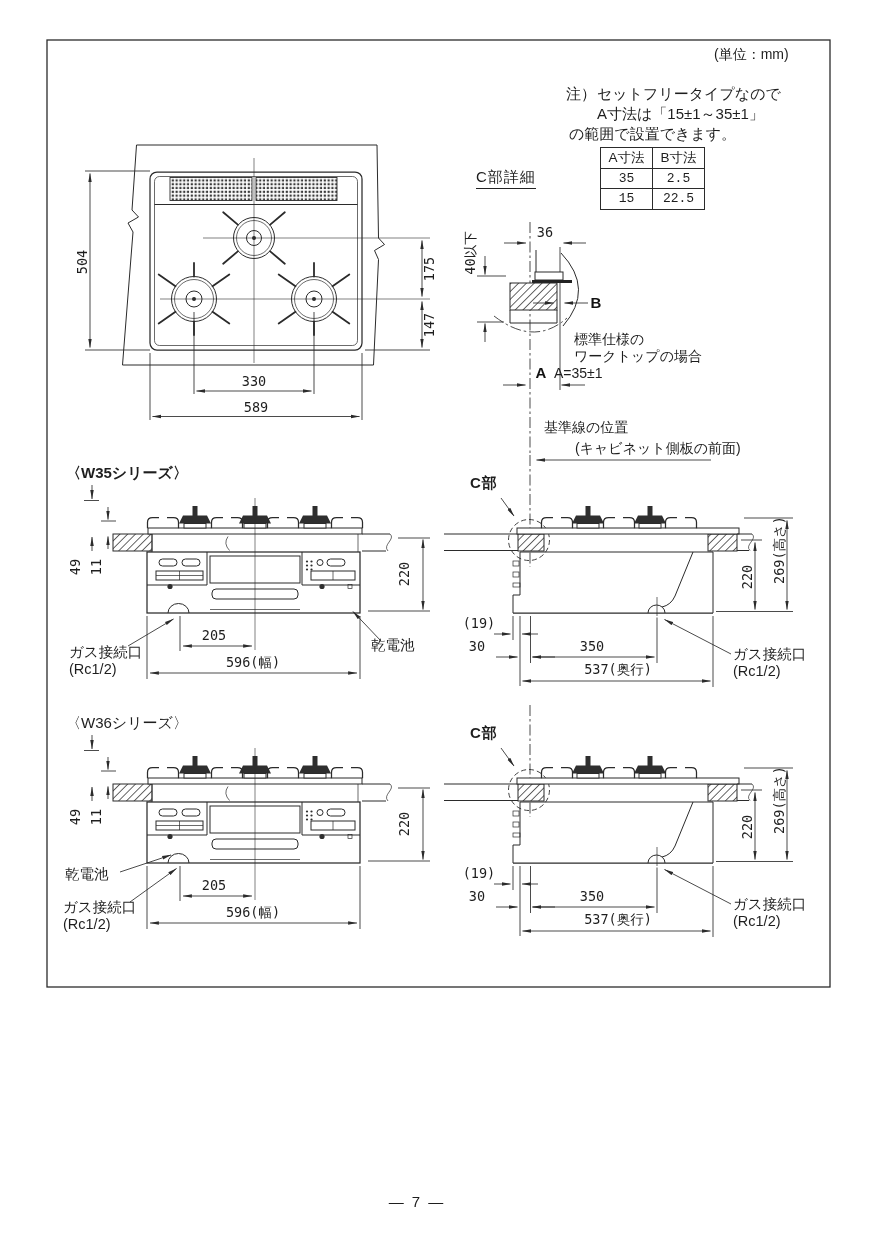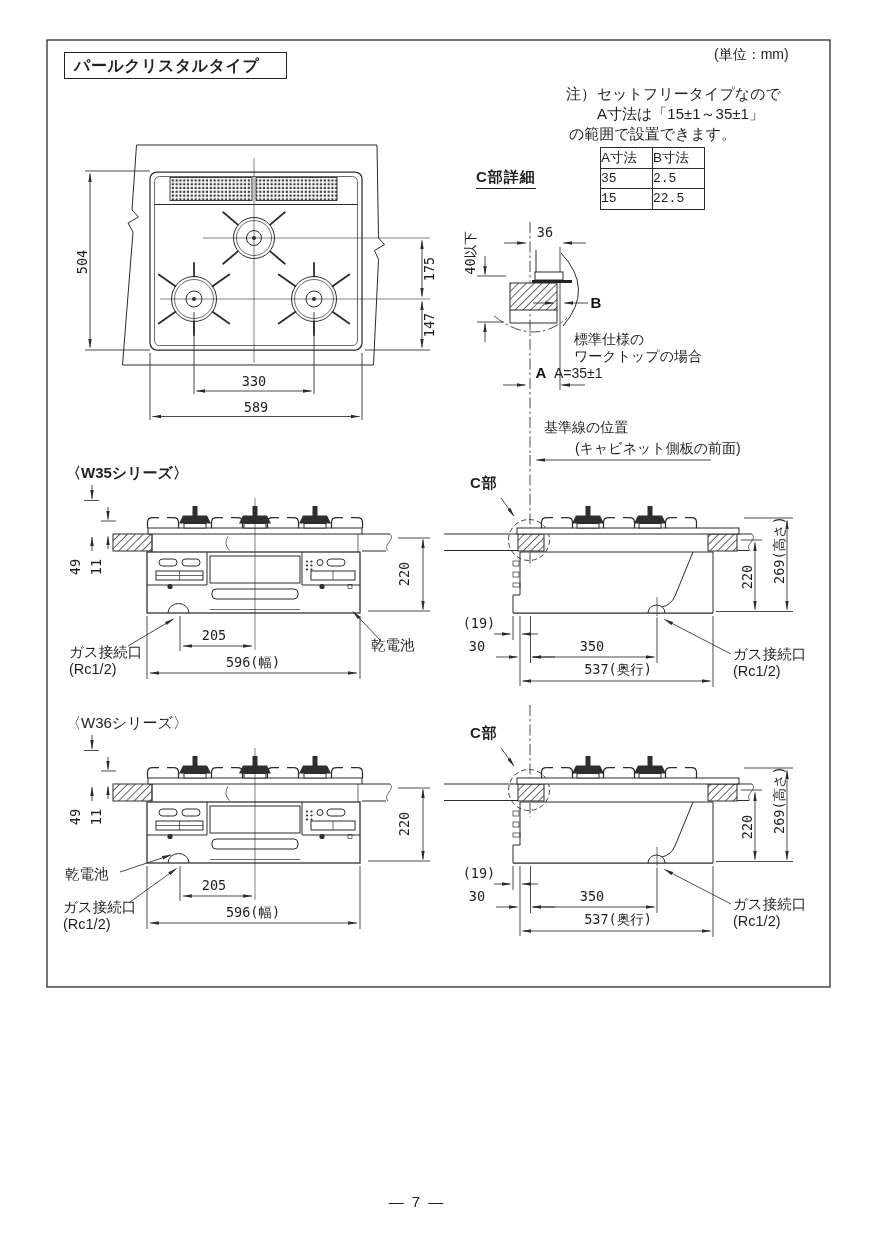--- a/index.html
+++ b/index.html
@@ -27,24 +27,24 @@
   .jp{font-size:14px;line-height:17px}
   .jp15{font-size:15px;line-height:20px}
   #title-box{left:64px;top:52px;width:212px;height:25px;border:1.6px solid #222;
              font-size:16px;font-weight:700;line-height:25px;padding-left:9px;letter-spacing:.5px}
   #unit{left:714px;top:46px;font-size:14px}
   #note-prefix{left:566px;top:84px}
   #note-l1{left:597px;top:84px}
   #note-l2{left:597px;top:104px}
   #note-l3{left:569px;top:124px}
   #dim-table{left:600px;top:147px;border-collapse:collapse}
-  #dim-table td{border:1.3px solid #2b2b2b;width:51px;height:19.5px;
+  #dim-table td{border:1.3px solid #2b2b2b;width:51px;height:19.5px;text-align:center;
                 font-size:13.5px;padding:0}
   #dim-table td.num{font-family:Liberation Mono, monospace;font-size:13px}
-  #c-detail-heading{left:476px;top:168px;font-size:15px;font-weight:700;
+  #c-detail-heading{left:476px;top:168px;font-size:15px;font-weight:400;
                     border-bottom:1.6px solid #222;padding-bottom:1px;letter-spacing:1px}
   #c-note1{left:574px;top:331px}#c-note2{left:574px;top:348px}#c-note3{left:554px;top:365px}
   #ref-l1{left:544px;top:419px}#ref-l2{left:575px;top:440px}
   #w35-heading{left:66px;top:464px;font-size:15px;font-weight:700}
   #w36-heading{left:66px;top:714px;font-size:15px;font-weight:400}
   #cpart-35{left:470px;top:474px;font-size:15px;font-weight:700;letter-spacing:1px}
   #cpart-36{left:470px;top:724px;font-size:15px;font-weight:700;letter-spacing:1px}
   .lead{font-size:14.5px;line-height:16.5px}
   #gas-35f{left:69px;top:644px}
   #bat-35f{left:371px;top:637px}
@@ -294,23 +294,20 @@
     <text class="dim" x="253" y="917">596(幅)</text>
     <text class="dim" transform="translate(748 827) rotate(-90)" y="4">220</text>
     <text class="dim" transform="translate(780 800) rotate(-90)" y="4">269(高さ)</text>
     <text class="dim" x="479" y="878">(19)</text>
     <text class="dim" x="477" y="901">30</text>
     <text class="dim" x="592" y="901">350</text>
     <text class="dim" x="618" y="924">537(奥行)</text>
   </g>
 </svg>
 
-<div class="abs" id="title-box">
-  <span>パールクリスタルタイプ</span>
-</div>
 <div class="abs jp" id="unit">(単位：mm)</div>
 
 <div class="abs jp15" id="note-prefix">注）</div>
 <div class="abs jp15" id="note-l1">セットフリータイプなので</div>
 <div class="abs jp15" id="note-l2">A寸法は「15±1～35±1」</div>
 <div class="abs jp15" id="note-l3">の範囲で設置できます。</div>
 
 <table class="abs" id="dim-table">
   <tbody>
     <tr>

